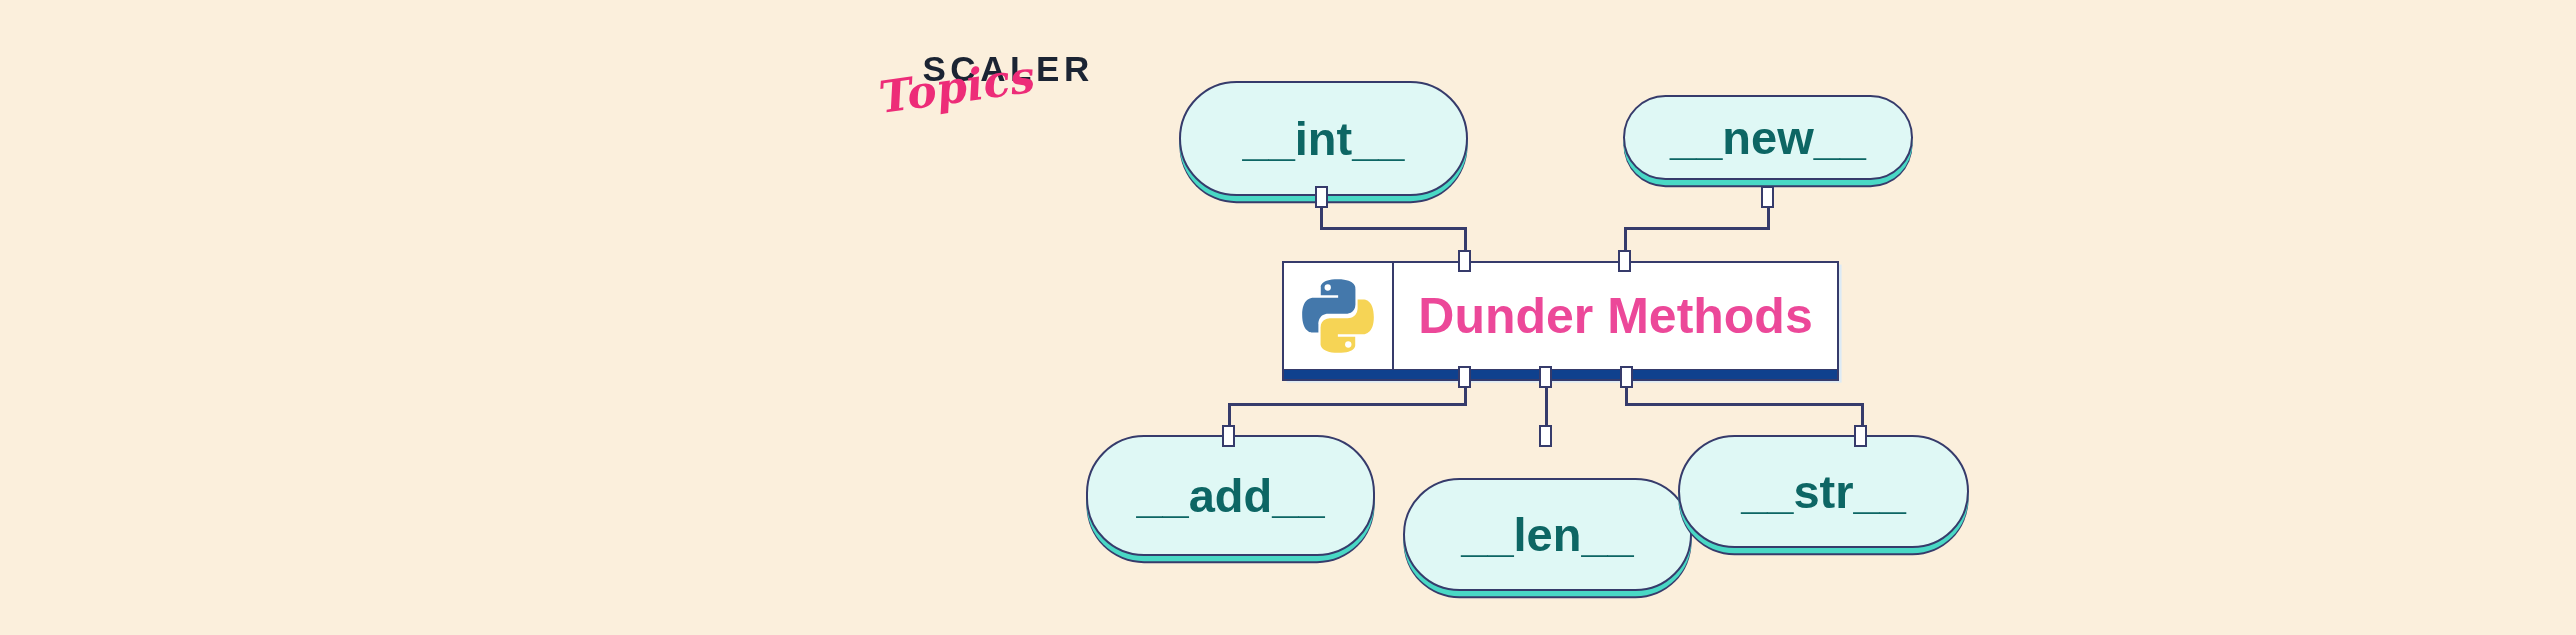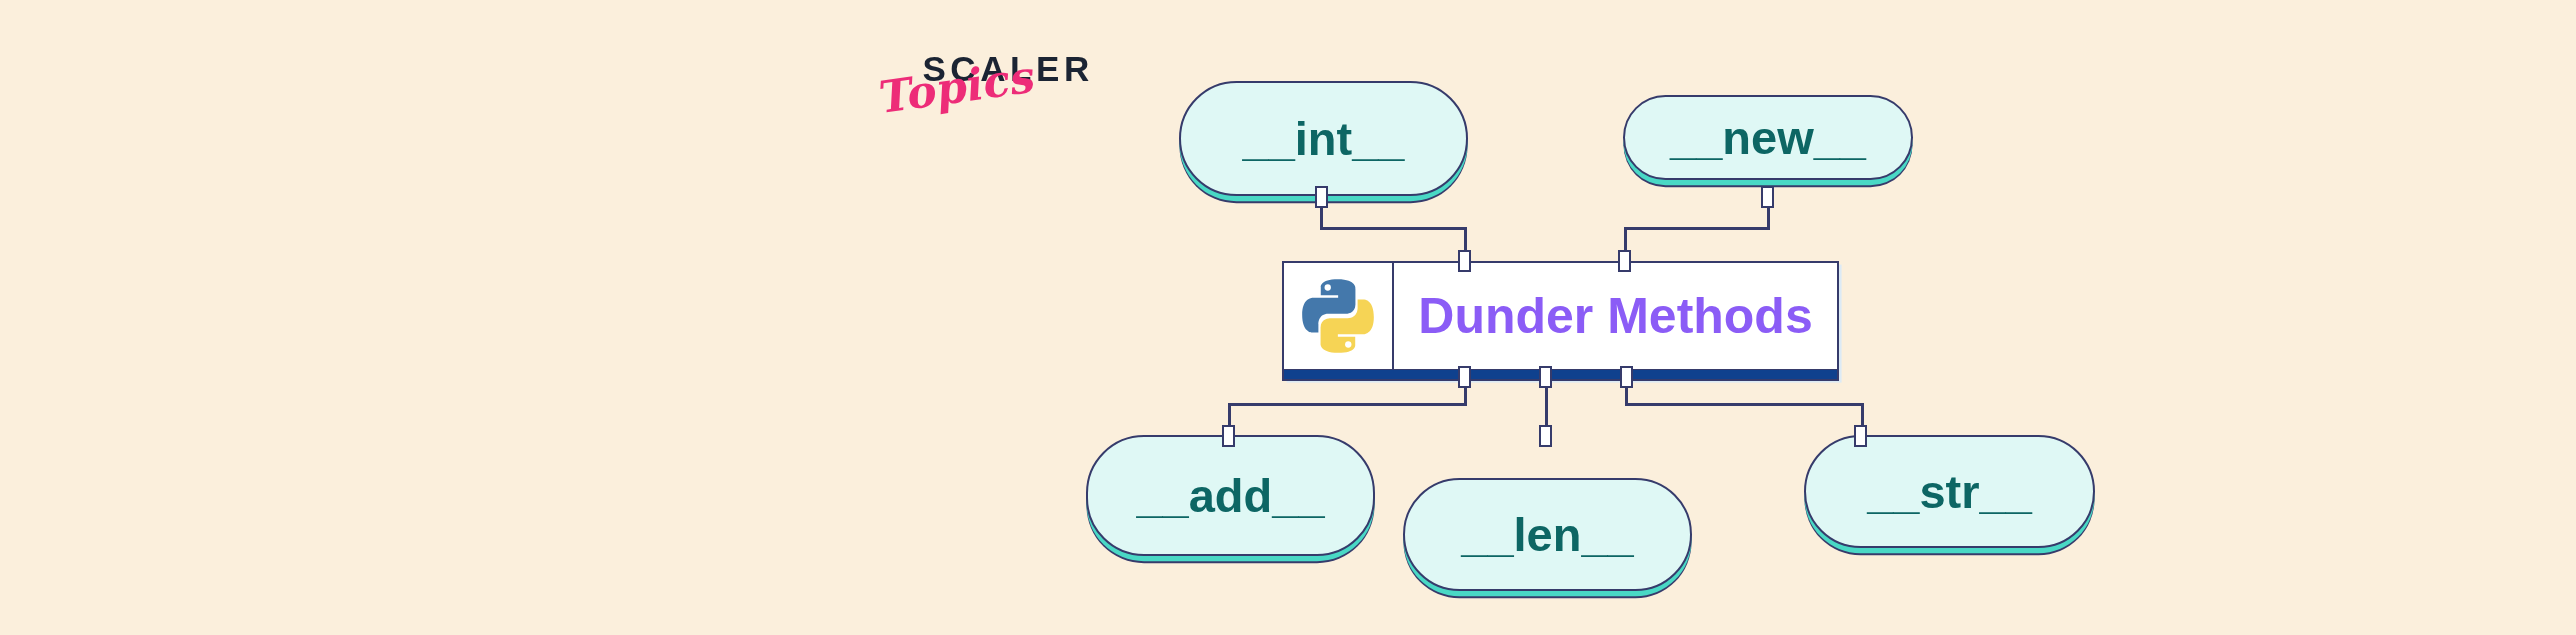--- a/index.html
+++ b/index.html
@@ -64,21 +64,21 @@
     z-index: 2;
   }
   .box-row { flex: 1; display: flex; min-height: 0; }
   .box-icon-cell {
     width: 108px; border-right: 2.1px solid #363B6B;
     display: flex; align-items: center; justify-content: center;
   }
   .box-title-cell {
     flex: 1; display: flex; align-items: center; justify-content: center;
   }
-  .box-title { font-size: 50px; font-weight: bold; color: #8b5cf6; white-space: pre; }
+  .box-title { font-size: 50px; font-weight: bold; color: #ec4899; white-space: pre; }
   .box-bar { height: 9.3px; background: #0F418E; border-top: 1px solid #363B6B; }
 </style>
 </head>
 <body>
 
 <div class="canvas">
 
   <div class="brand">
     <div class="brand-name">SCALER</div>
     <div class="brand-wordmark">Topics</div>
@@ -125,21 +125,21 @@
     </div>
     <div class="box-bar"></div>
   </div>
 
   <div class="node" style="left:1086px; top:435px; width:289px; height:121px;">
     <span class="node-label">__add__</span>
   </div>
   <div class="node" style="left:1403px; top:435px; width:289px; height:113px;margin-top:43px;">
     <span class="node-label">__len__</span>
   </div>
-  <div class="node" style="left:1804px; top:435px; width:291px; height:113px;">
+  <div class="node" style="left:1678px; top:435px; width:291px; height:113px;">
     <span class="node-label">__str__</span>
   </div>
 
   <div class="port" style="left:1315px; top:186px;"></div>
   <div class="port" style="left:1761px; top:186px;"></div>
   <div class="port" style="left:1458px; top:250px;"></div>
   <div class="port" style="left:1618px; top:250px;"></div>
   <div class="port" style="left:1458px; top:366px;"></div>
   <div class="port" style="left:1539px; top:366px;"></div>
   <div class="port" style="left:1620px; top:366px;"></div>

